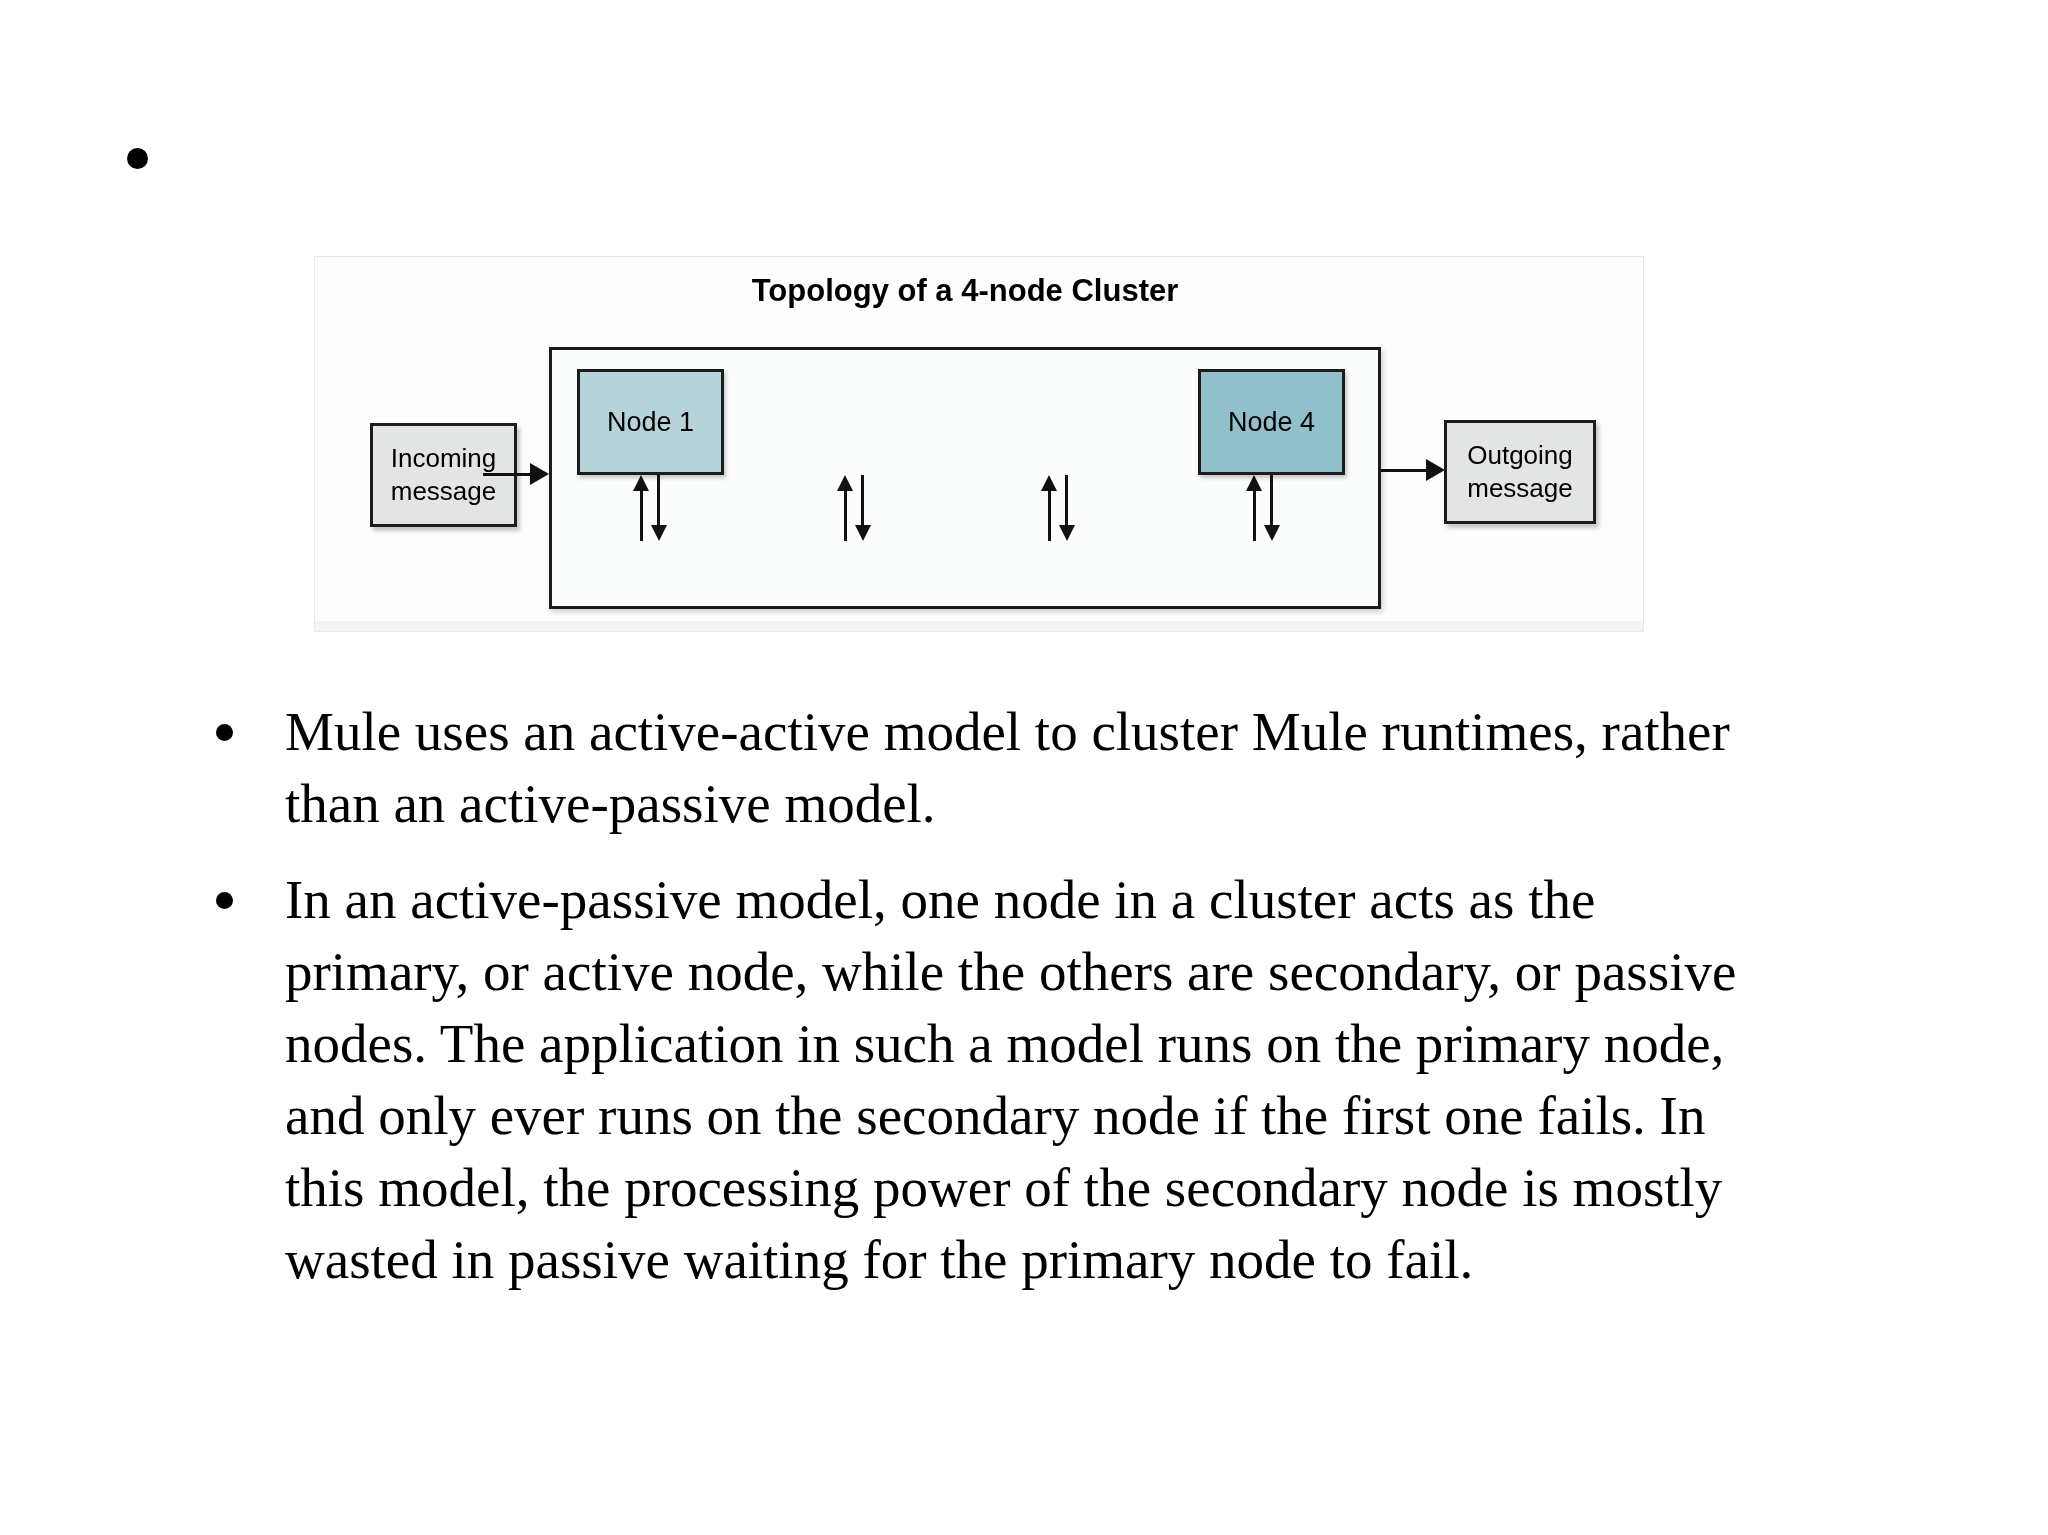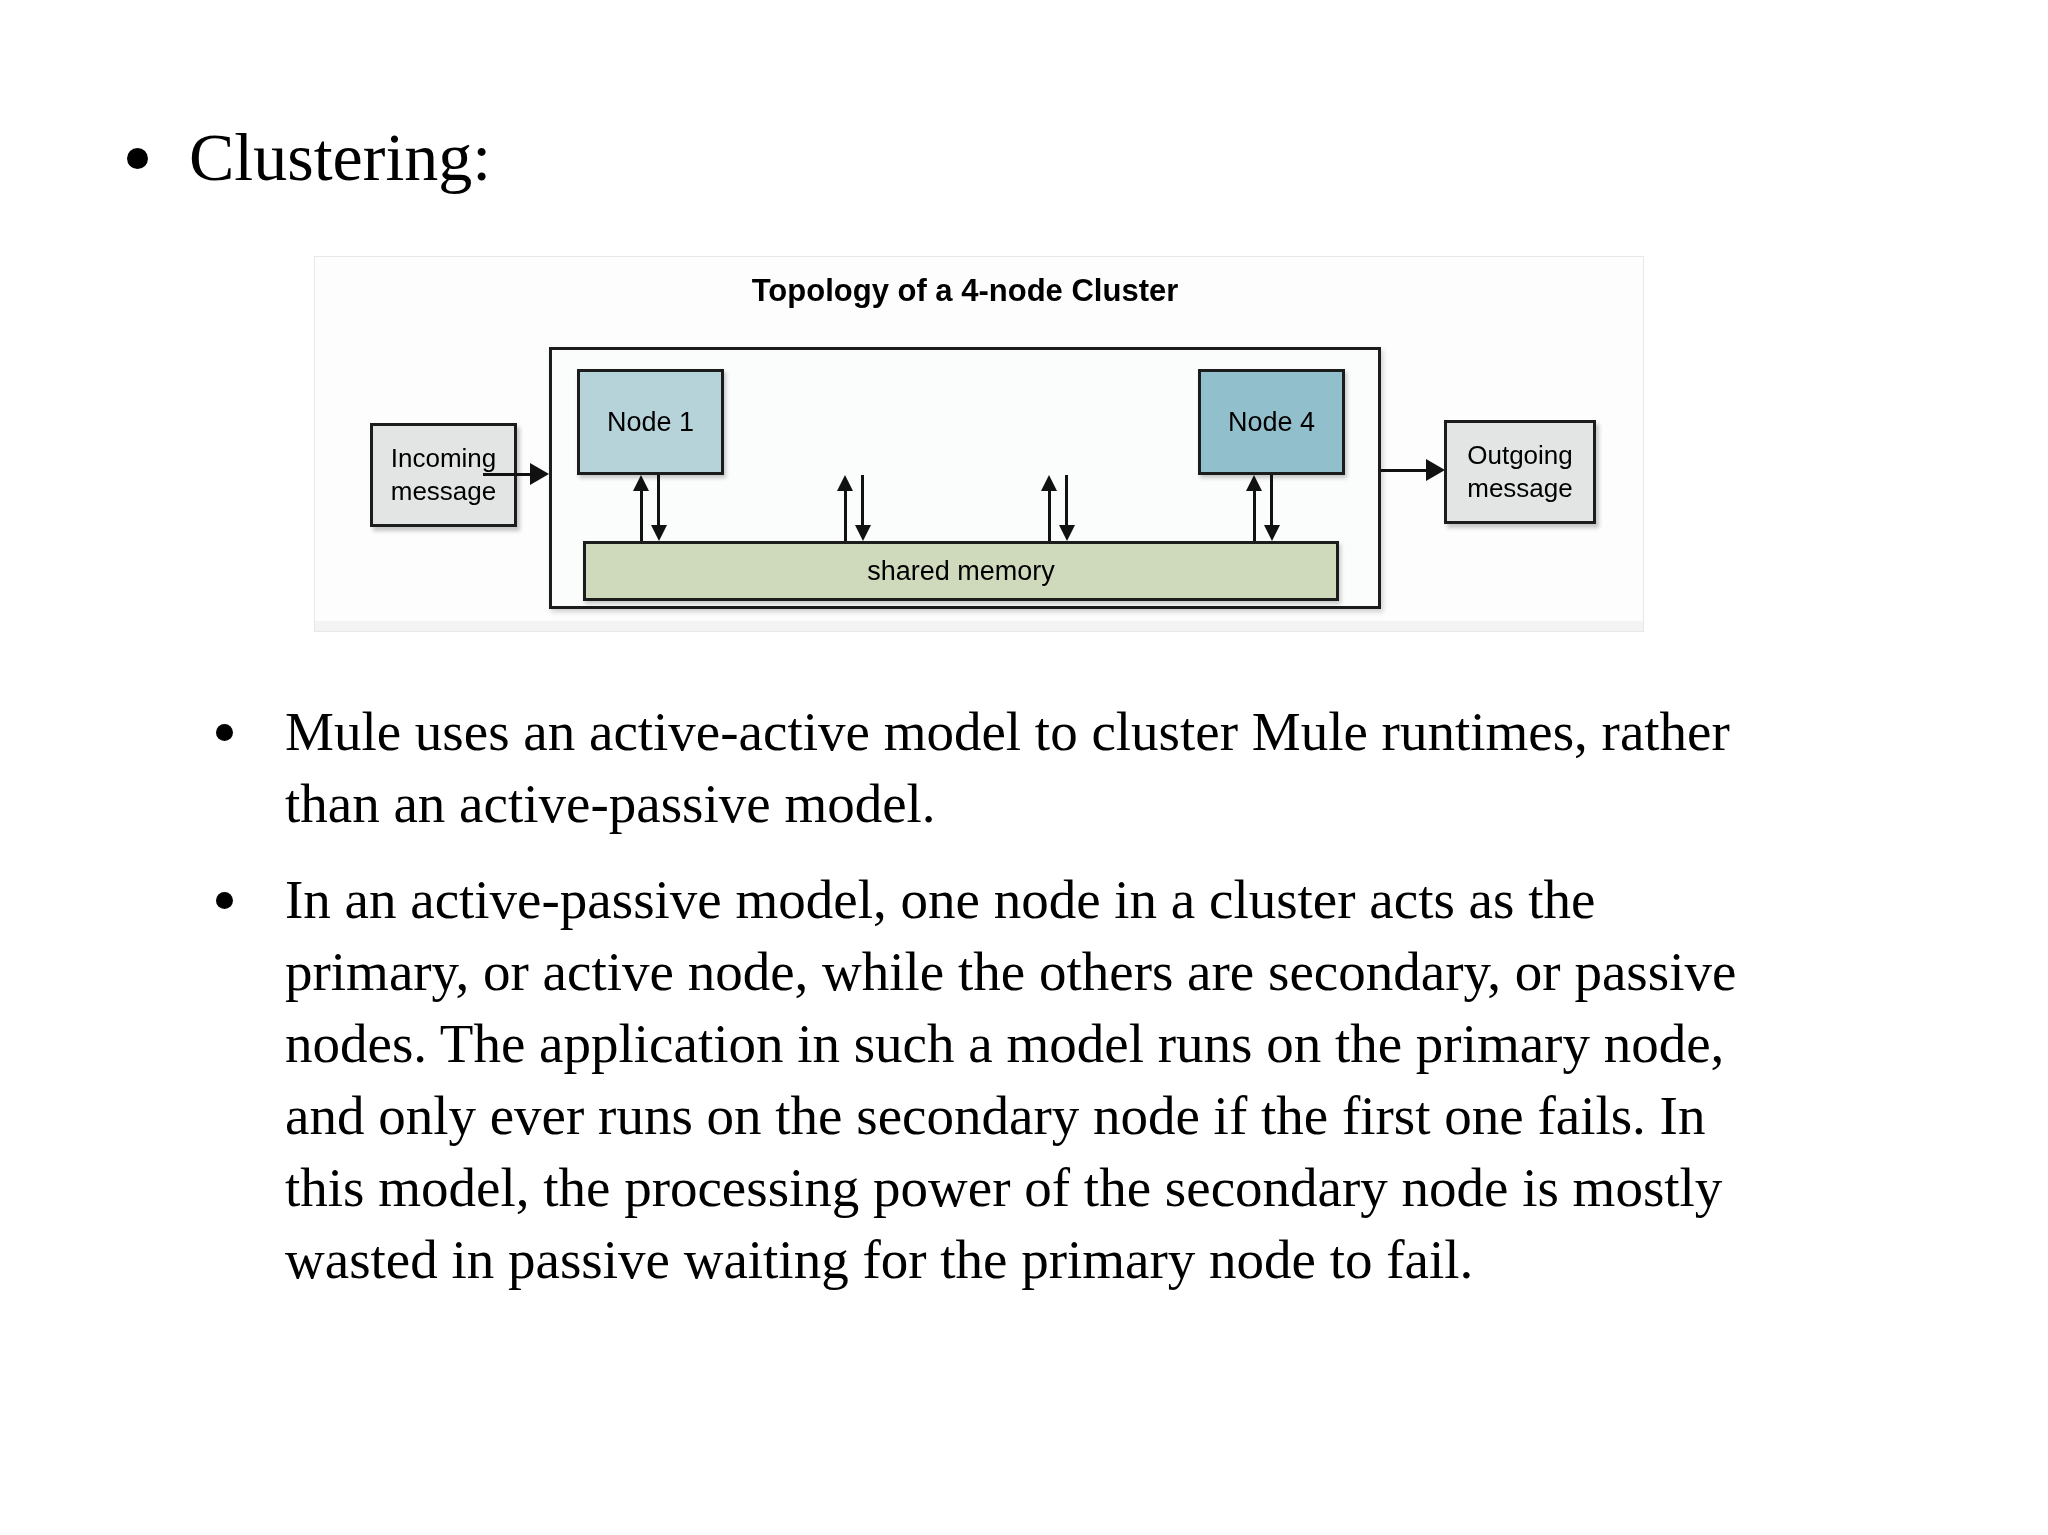--- a/index.html
+++ b/index.html
@@ -77,33 +77,31 @@
   .bullet-dot { width:17px; height:17px; border-radius:50%; background:#000; margin-top:28px; flex:none; }
   .bullet-text { margin-left:52px; font-size:55px; line-height:72px; white-space:pre-line; max-width:1720px; }
 </style>
 </head>
 <body>
 
 <div class="slide">
 
   <div class="title-row">
     <span class="title-dot"></span>
-    <span class="title-text">Clustering:</span>
   </div>
 
   <div class="panel">
 
     <div class="dg dg-title">Topology of a 4-node Cluster</div>
 
     <div class="cluster-box"></div>
 
     <div class="dg node node1" style="background-color: rgb(183, 211, 218);">Node 1</div>
     <div class="dg node node4" style="background-color: rgb(146, 191, 204); margin-left: 8px;">Node 4</div>
 
-    <div class="dg shared-memory" style="background-color: rgb(207, 217, 188);">shared memory</div>
 
     <div class="v-pair vp1">
       <span class="v-head-up"></span>
       <span class="v-line-up"></span>
       <span class="v-line-down"></span>
       <span class="v-head-down"></span>
     </div>
     <div class="v-pair vp2">
       <span class="v-head-up"></span>
       <span class="v-line-up"></span>

